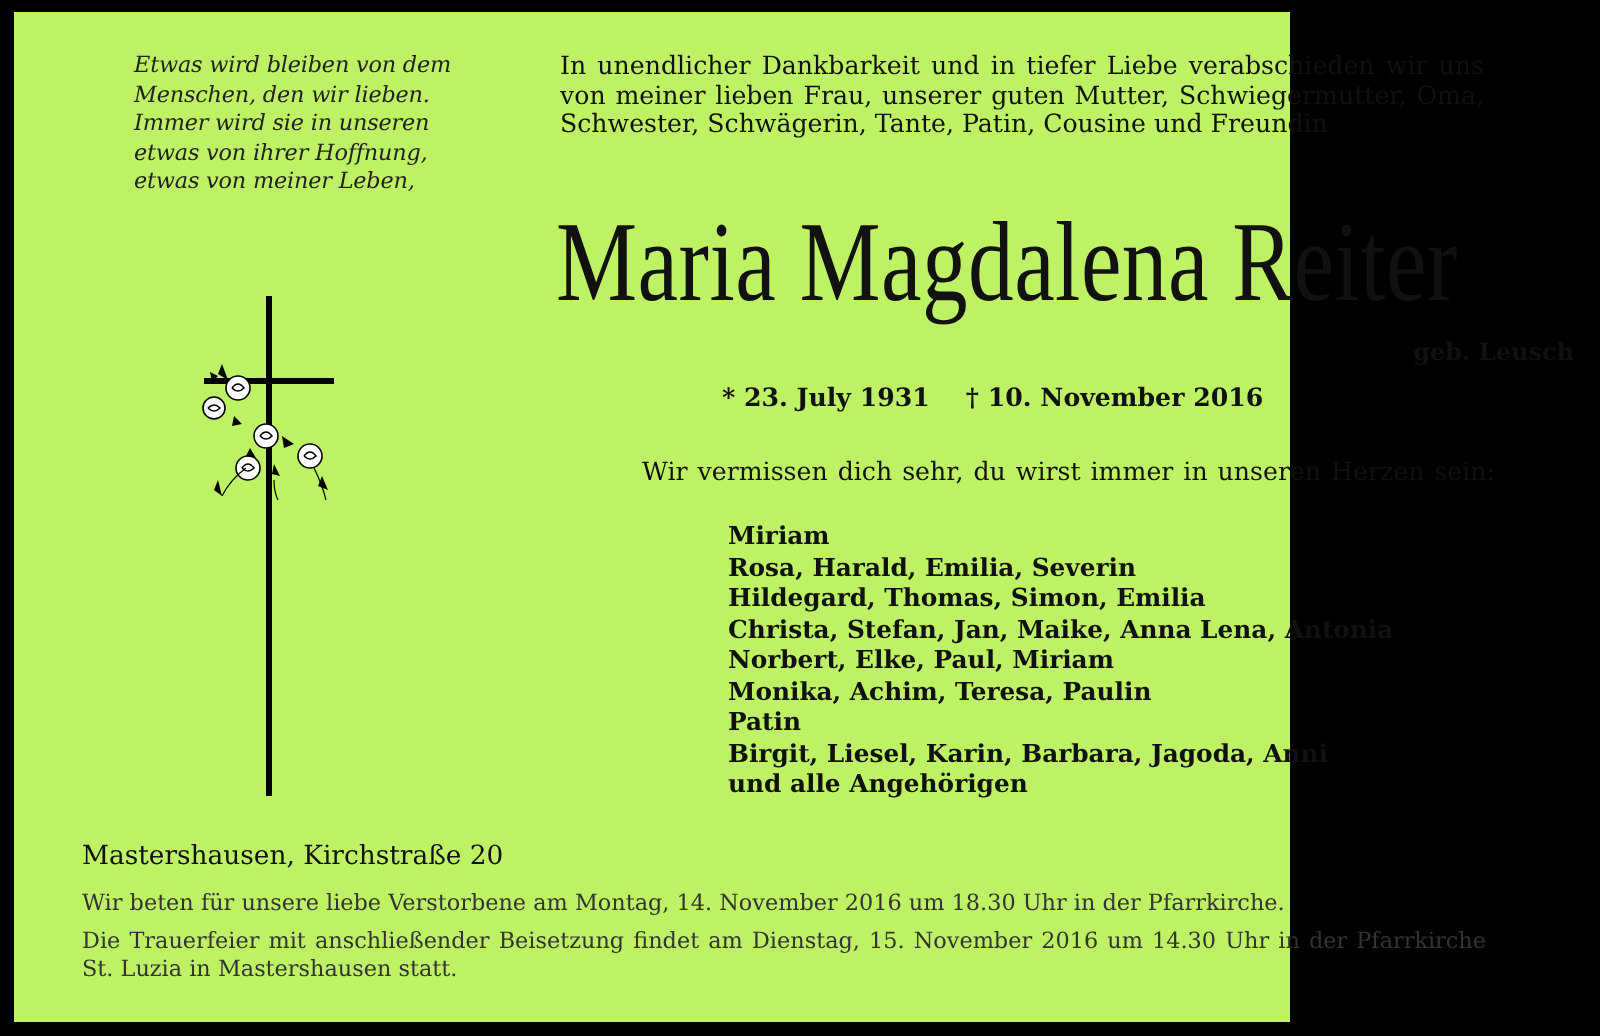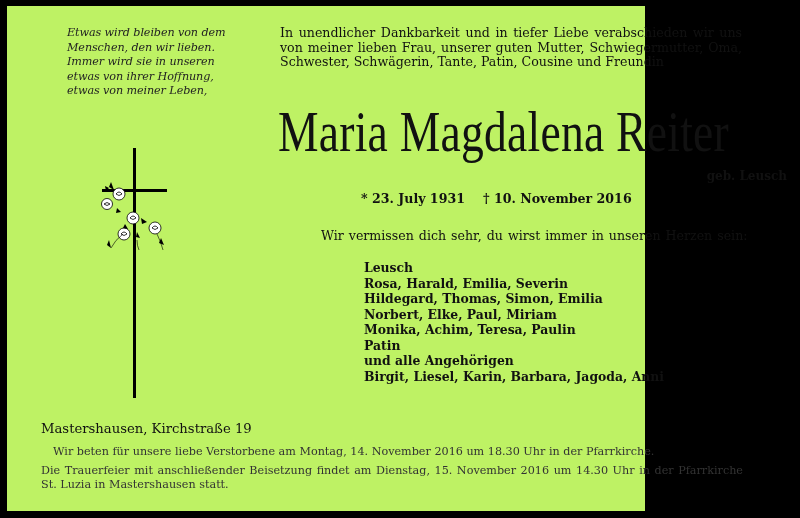--- a/index.html
+++ b/index.html
@@ -65,21 +65,21 @@
 
   .address {
     left: 34px; top: 414px; white-space: nowrap;
     font-family: "DejaVu Serif", serif; font-size: 13.2px; line-height: 17px;
   }
 
   .note {
     left: 34px; top: 439px; width: 702px;
     font-family: "DejaVu Serif", serif; font-size: 11.2px; line-height: 14px; color: #333;
   }
-  .note.one { white-space: nowrap; margin-left: 12px; }
+  .note.one { white-space: nowrap; }
   .note.two { top: 458px; text-align: justify; text-align-last: left; }
 
   
   .cross-v { left: 126px; top: 142px; width: 3px; height: 250px; background: #000; }
   .cross-h { left: 95px; top: 183px; width: 65px; height: 3px; background: #000; }
   .roses { left: 90px; top: 172px; width: 80px; height: 80px; }
 </style>
 </head>
 <body>
 
@@ -101,28 +101,29 @@
     <span>geb. Leusch</span>
   </div>
 
   <div class="abs dates">
     <span>* 23. July 1931</span><span class="death">† 10. November 2016</span>
   </div>
 
   <div class="abs missing">Wir vermissen dich sehr, du wirst immer in unseren Herzen sein:</div>
 
   <div class="abs mourners">
-    <div>Leusch</div>
+    <div>Miriam</div>
     <div>Rosa, Harald, Emilia, Severin</div>
     <div>Hildegard, Thomas, Simon, Emilia</div>
+    <div>Christa, Stefan, Jan, Maike, Anna Lena, Antonia</div>
     <div>Norbert, Elke, Paul, Miriam</div>
     <div>Monika, Achim, Teresa, Paulin</div>
     <div>Patin</div>
+    <div>Birgit, Liesel, Karin, Barbara, Jagoda, Anni</div>
     <div>und alle Angehörigen</div>
-    <div>Birgit, Liesel, Karin, Barbara, Jagoda, Anni</div>
   </div>
 
   <div class="abs cross-v"></div>
   <div class="abs cross-h"></div>
   <svg class="abs roses" viewBox="0 0 80 80">
     <g fill="#fff" stroke="#000" stroke-width="0.8">
       <circle cx="22" cy="16" r="6"></circle>
       <path d="M19 16 q3 -4 6 0 q-3 3 -6 0" fill="none"></path>
       <circle cx="10" cy="26" r="5.5"></circle>
       <path d="M7 26 q3 -3 6 0 q-3 3 -6 0" fill="none"></path>
@@ -143,17 +144,17 @@
       <path d="M64 60 l3 7 l-5 -2 z"></path>
       <path d="M8 8 l4 2 l-3 3 z"></path>
     </g>
     <g fill="none" stroke="#000" stroke-width="0.6">
       <path d="M14 70 q4 -8 12 -14"></path>
       <path d="M66 72 q-2 -8 -6 -16"></path>
       <path d="M40 62 q0 6 2 10"></path>
     </g>
   </svg>
 
-  <div class="abs address">Mastershausen, Kirchstraße 19</div>
+  <div class="abs address">Mastershausen, Kirchstraße 20</div>
 
   <div class="abs note one">Wir beten für unsere liebe Verstorbene am Montag, 14. November 2016 um 18.30 Uhr in der Pfarrkirche.</div>
   <div class="abs note two">Die Trauerfeier mit anschließender Beisetzung findet am Dienstag, 15. November 2016 um 14.30 Uhr in der Pfarrkirche St. Luzia in Mastershausen statt.</div>
 </div>
 
 </body></html>

